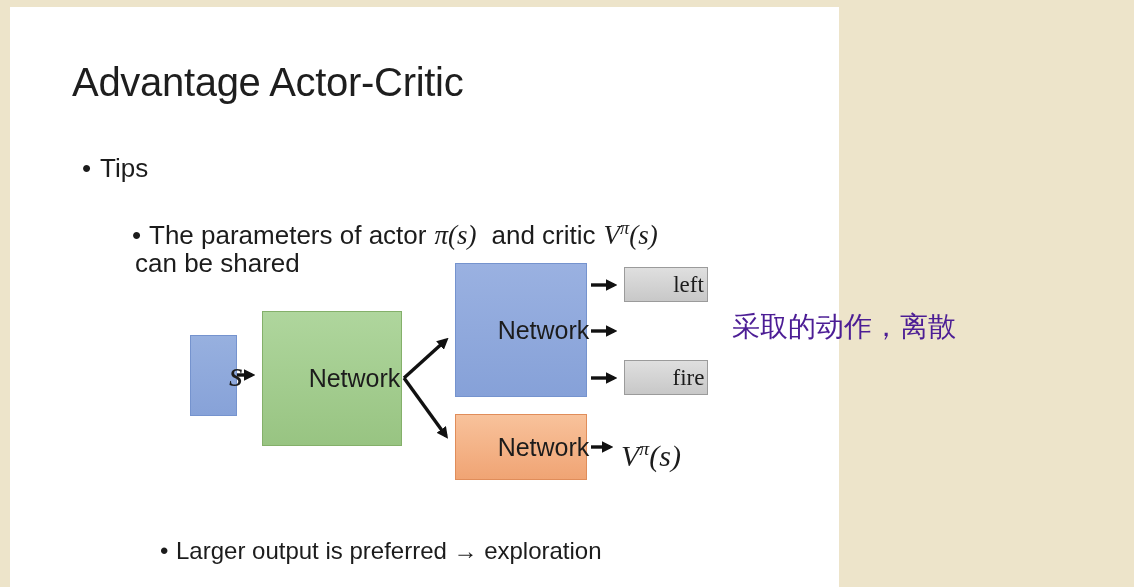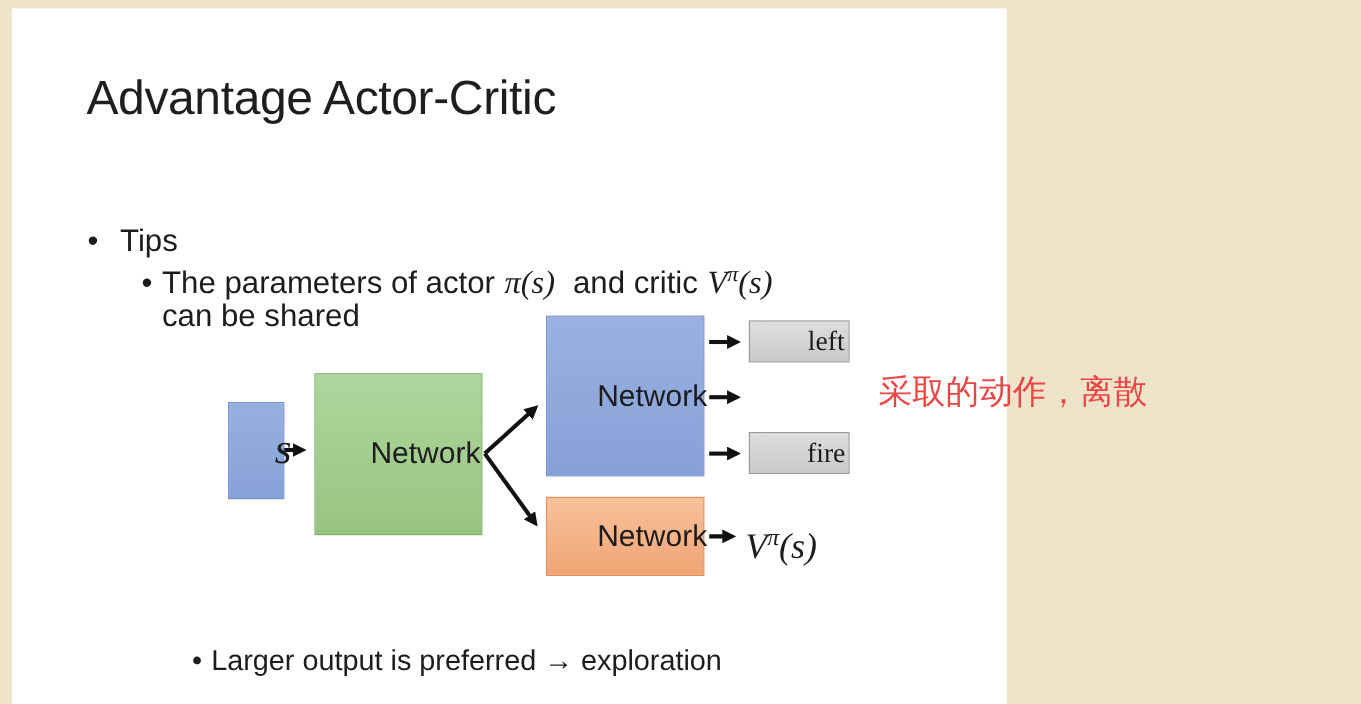--- a/index.html
+++ b/index.html
@@ -113,46 +113,46 @@
     font-size: 30px;
     line-height: 34px;
     white-space: nowrap;
   }
   #critic-output sup { font-size: 0.66em; }
 
   #annotation {
     left: 722px; top: 303px;
     font-size: 28px;
     line-height: 34px;
-    color: #ef4444;
+    color: #4c1d95;
     white-space: nowrap;
     text-align: right;
   }
 
   #arrows {
     left: 0; top: 0;
     width: 827px; height: 580px;
     pointer-events: none;
   }
   #arrows line { stroke: #111111; stroke-width: 3.4; }
   #arrows .ah { fill: #111111; }
 </style>
 </head>
 <body>
 
 <div id="canvas">
   <div id="slide">
 
     <h1 id="title" class="abs">Advantage Actor-Critic</h1>
 
-    <div class="abs bline b1" style="left:63px; top:177px;">
+    <div class="abs bline b1" style="left:63px; top:145px;text-align:center;">
       <span class="bullet">•</span><span>Tips</span>
     </div>
 
-    <div class="abs bline b2" style="left:108px; top:205px;">
+    <div class="abs bline b2" style="left:122px; top:205px;">
       <span class="bullet">•</span><span>The parameters of actor</span><span class="math sp-s">π(s)</span><span class="sp-d">and critic</span><span class="math sp-s"><span>V</span><sup>π</sup><span>(s)</span></span>
     </div>
 
     <div class="abs bline" style="left:125px; top:240px;">can be shared</div>
 
     <svg id="arrows" class="abs" xmlns="http://www.w3.org/2000/svg">
       <defs>
         <marker id="ah" viewBox="0 0 10 10" refX="7" refY="5" markerWidth="3.4" markerHeight="3.4" orient="auto-start-reverse">
           <path class="ah" d="M 0 0 L 10 5 L 0 10 z"></path>
         </marker>

